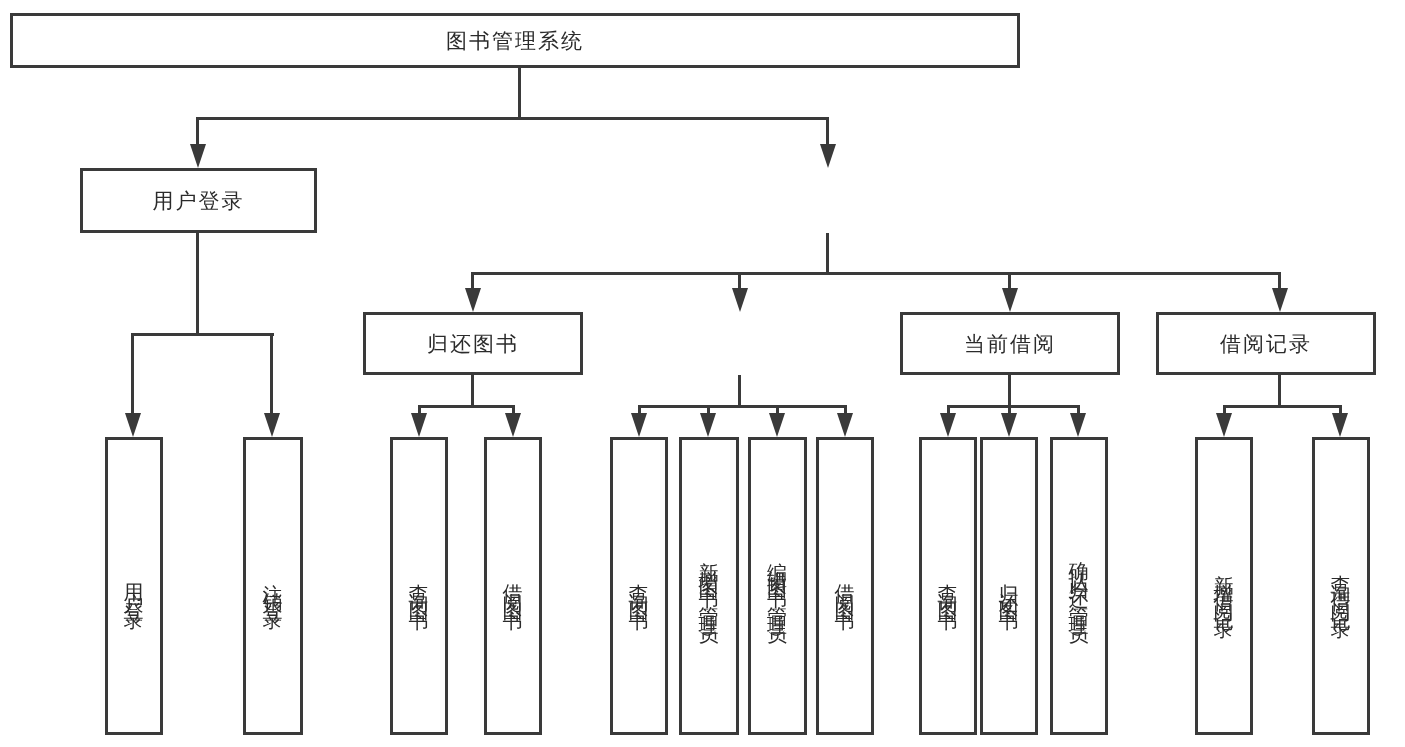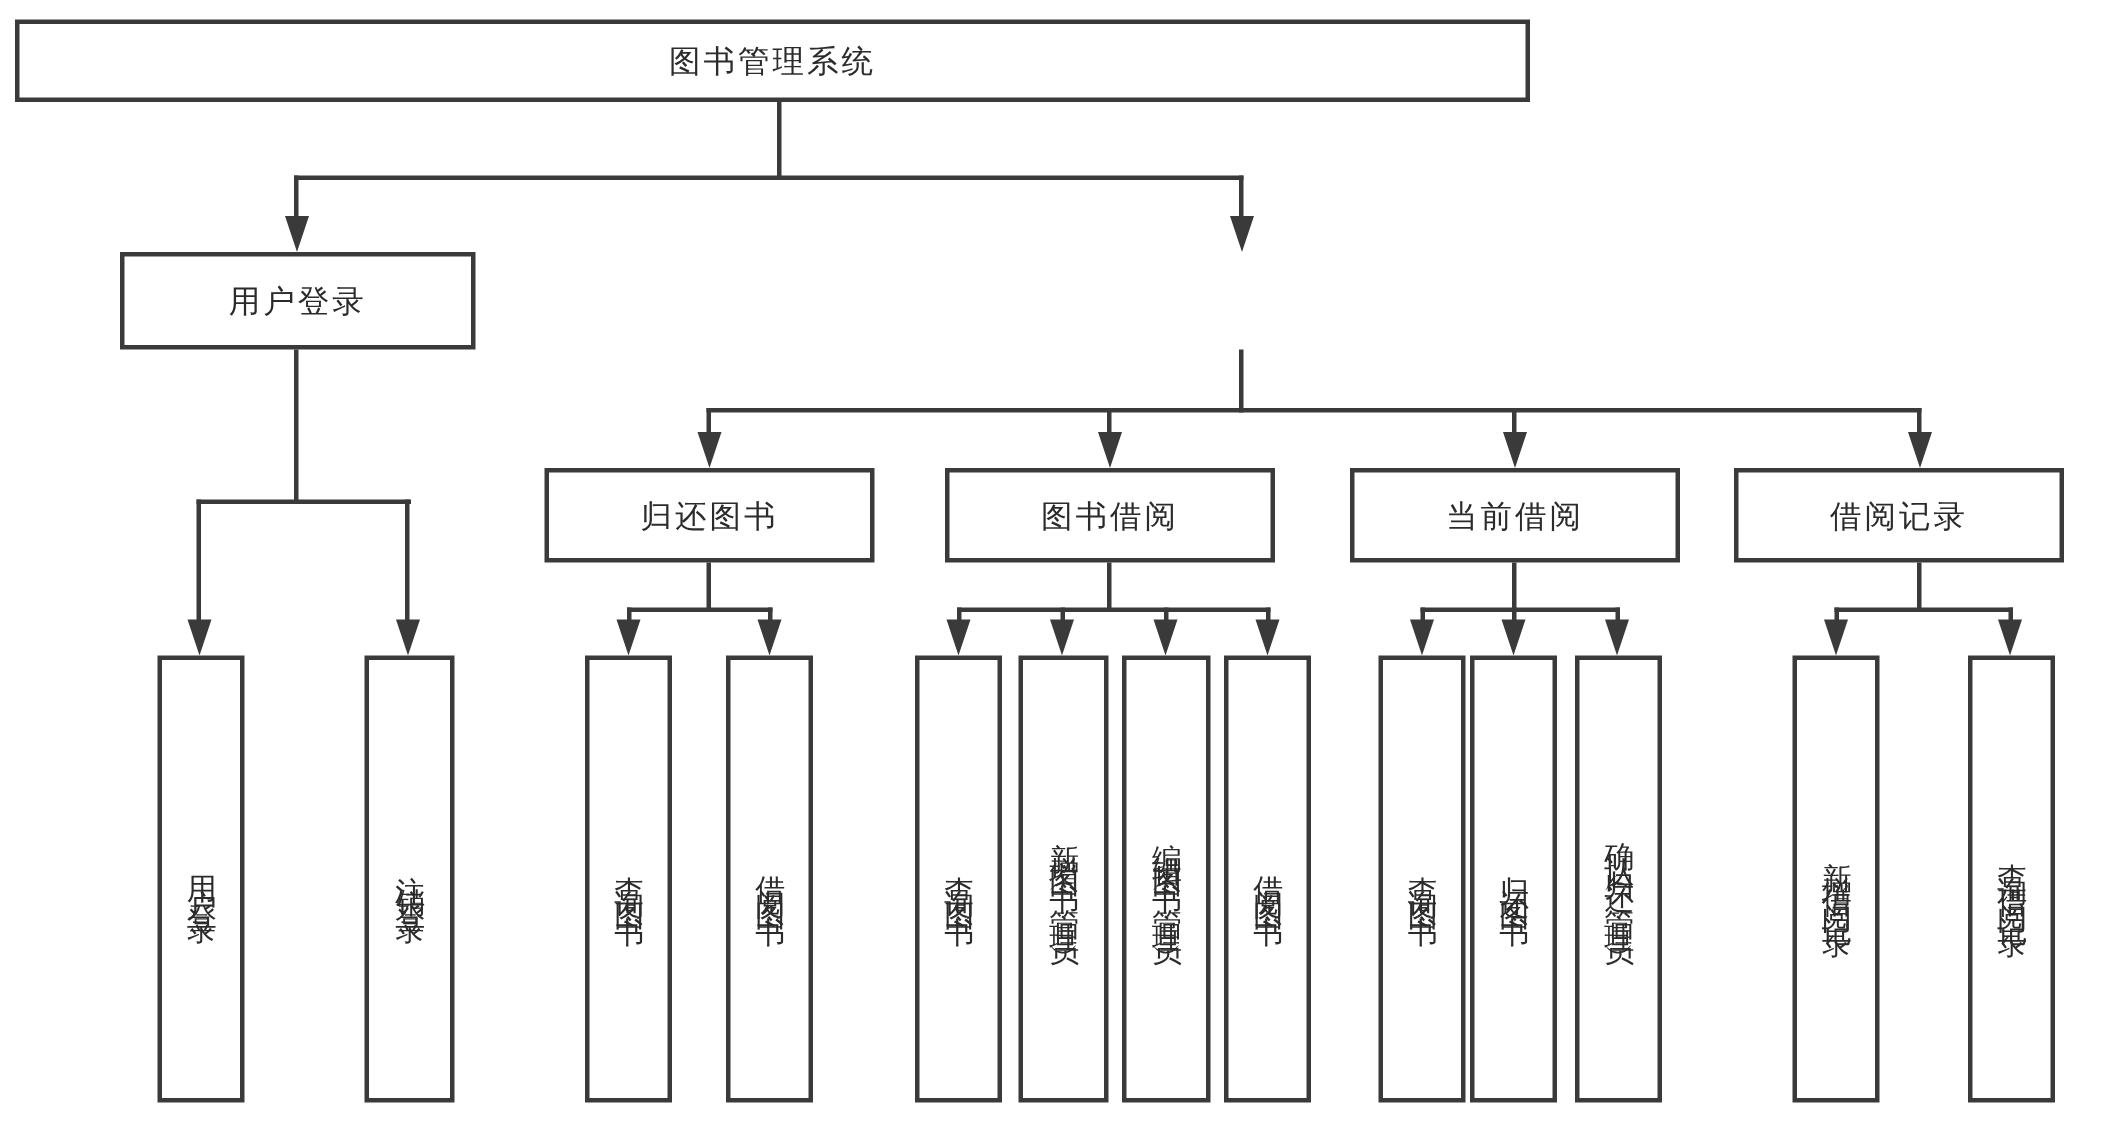--- a/index.html
+++ b/index.html
@@ -61,23 +61,20 @@
   <div class="arrow" style="left:465px;top:288px;"></div>
   <div class="line" style="left:738px;top:272px;width:3px;height:20px;"></div>
   <div class="arrow" style="left:732px;top:288px;"></div>
   <div class="line" style="left:1008px;top:272px;width:3px;height:20px;"></div>
   <div class="arrow" style="left:1002px;top:288px;"></div>
   <div class="line" style="left:1278px;top:272px;width:3px;height:20px;"></div>
   <div class="arrow" style="left:1272px;top:288px;"></div>
 
   <div class="box hlabel" style="left:363px;top:312px;width:220px;height:63px;">
     <span>归还图书</span>
-  </div>
-  <div class="box hlabel" style="left:630px;top:312px;width:220px;height:63px;">
-    <span>图书借阅</span>
   </div>
   <div class="box hlabel" style="left:900px;top:312px;width:220px;height:63px;">
     <span>当前借阅</span>
   </div>
   <div class="box hlabel" style="left:1156px;top:312px;width:220px;height:63px;font-family:Liberation Mono, monospace;">
     <span>借阅记录</span>
   </div>
 
   <div class="line" style="left:471px;top:375px;width:3px;height:32px;"></div>
   <div class="line" style="left:418px;top:405px;width:97px;height:3px;"></div>

